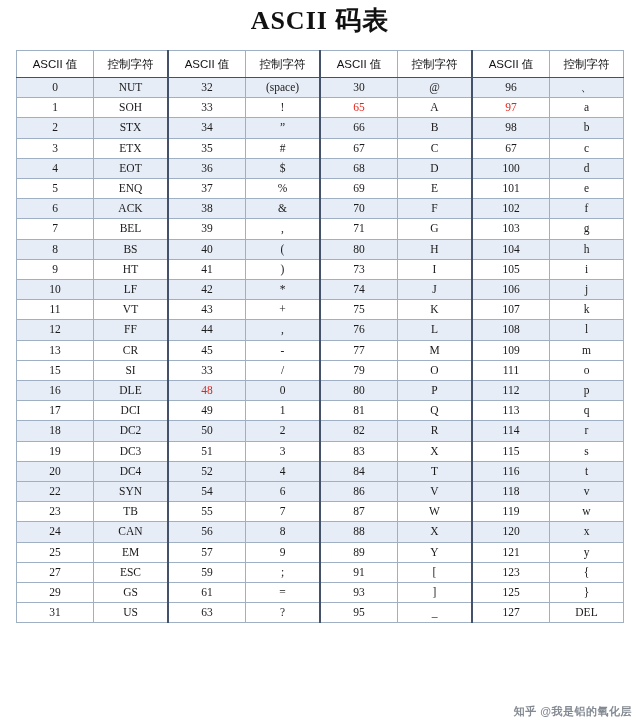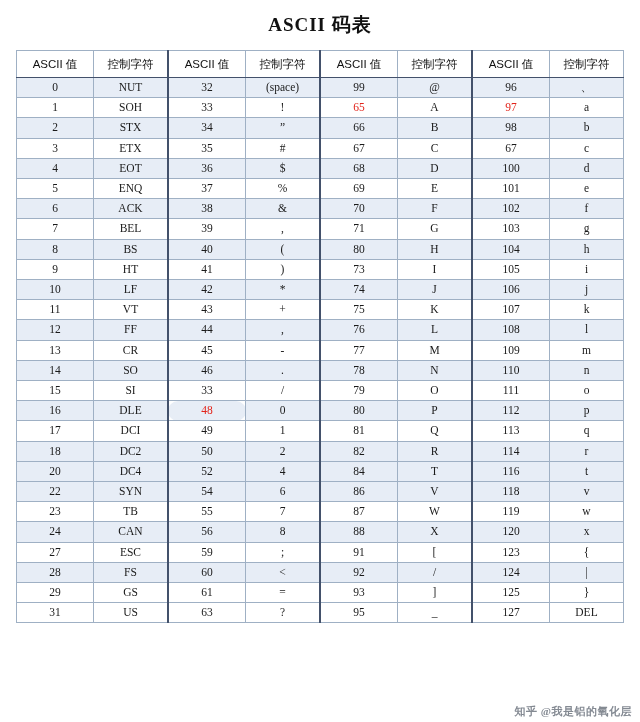--- a/index.html
+++ b/index.html
@@ -16,24 +16,24 @@
   }
   .page {
     position: relative;
     width: 640px;
     height: 722px;
     box-sizing: border-box;
   }
   .title {
     text-align: center;
     font-family: "Liberation Serif", serif;
-    font-size: 19px;
+    font-size: 26px;
     font-weight: bold;
     letter-spacing: 1px;
-    padding-top: 12px;
+    padding-top: 3px;
     padding-bottom: 12px;
     color: #111;
   }
   table.ascii {
     border-collapse: collapse;
     margin: 0 auto;
     width: 596px;
     table-layout: fixed;
     font-size: 11.5px;
   }
@@ -67,27 +67,26 @@
   .grp-start {
     border-left: 2px solid #43516b !important;
   }
   table.ascii {
     border-left: 1px solid #9fb0c4;
   }
   .val-col { width: 76px; }
   .chr-col { width: 73px; }
   .red {
     color: #e2231a;
-    border-radius: 10px;
   }
   .watermark {
     position: absolute;
     right: 8px;
     bottom: 3px;
-    font-family: Liberation Serif, serif;
+    font-family: Liberation Sans, sans-serif;
     font-size: 11px;
     color: #8a8f96;
     opacity: .85;
     letter-spacing: .5px;
     margin-top: 35px;
   }
   .watermark .zh-logo {
     font-weight: bold;
     color: #6f7680;
   }
@@ -111,21 +110,21 @@
         <th class="val-col grp-start">ASCII 值</th>
         <th class="chr-col">控制字符</th>
       </tr>
     </thead>
     <tbody id="table-body">
         <tr class="shade">
           <td class="val-col">0</td>
           <td class="chr-col">NUT</td>
           <td class="val-col grp-start">32</td>
           <td class="chr-col">(space)</td>
-          <td class="val-col grp-start">99</td>
+          <td class="val-col grp-start">30</td>
           <td class="chr-col">@</td>
           <td class="val-col grp-start">96</td>
           <td class="chr-col">、</td>
         </tr>
         <tr class="plain">
           <td class="val-col">1</td>
           <td class="chr-col">SOH</td>
           <td class="val-col grp-start">33</td>
           <td class="chr-col">!</td>
           <td class="val-col grp-start red">65</td>
@@ -246,30 +245,20 @@
         <tr class="plain">
           <td class="val-col">13</td>
           <td class="chr-col">CR</td>
           <td class="val-col grp-start">45</td>
           <td class="chr-col">-</td>
           <td class="val-col grp-start">77</td>
           <td class="chr-col">M</td>
           <td class="val-col grp-start">109</td>
           <td class="chr-col">m</td>
         </tr>
-        <tr class="shade">
-          <td class="val-col">14</td>
-          <td class="chr-col">SO</td>
-          <td class="val-col grp-start">46</td>
-          <td class="chr-col">.</td>
-          <td class="val-col grp-start">78</td>
-          <td class="chr-col">N</td>
-          <td class="val-col grp-start">110</td>
-          <td class="chr-col">n</td>
-        </tr>
         <tr class="plain">
           <td class="val-col">15</td>
           <td class="chr-col">SI</td>
           <td class="val-col grp-start">33</td>
           <td class="chr-col">/</td>
           <td class="val-col grp-start">79</td>
           <td class="chr-col">O</td>
           <td class="val-col grp-start">111</td>
           <td class="chr-col">o</td>
         </tr>
@@ -296,20 +285,30 @@
         <tr class="shade">
           <td class="val-col">18</td>
           <td class="chr-col">DC2</td>
           <td class="val-col grp-start">50</td>
           <td class="chr-col">2</td>
           <td class="val-col grp-start">82</td>
           <td class="chr-col">R</td>
           <td class="val-col grp-start">114</td>
           <td class="chr-col">r</td>
         </tr>
+        <tr class="plain">
+          <td class="val-col">19</td>
+          <td class="chr-col">DC3</td>
+          <td class="val-col grp-start">51</td>
+          <td class="chr-col">3</td>
+          <td class="val-col grp-start">83</td>
+          <td class="chr-col">X</td>
+          <td class="val-col grp-start">115</td>
+          <td class="chr-col">s</td>
+        </tr>
         <tr class="shade">
           <td class="val-col">20</td>
           <td class="chr-col">DC4</td>
           <td class="val-col grp-start">52</td>
           <td class="chr-col">4</td>
           <td class="val-col grp-start">84</td>
           <td class="chr-col">T</td>
           <td class="val-col grp-start">116</td>
           <td class="chr-col">t</td>
         </tr>
@@ -337,39 +336,39 @@
           <td class="val-col">24</td>
           <td class="chr-col">CAN</td>
           <td class="val-col grp-start">56</td>
           <td class="chr-col">8</td>
           <td class="val-col grp-start">88</td>
           <td class="chr-col">X</td>
           <td class="val-col grp-start">120</td>
           <td class="chr-col">x</td>
         </tr>
         <tr class="plain">
+          <td class="val-col">25</td>
+          <td class="chr-col">EM</td>
+          <td class="val-col grp-start">57</td>
+          <td class="chr-col">9</td>
+          <td class="val-col grp-start">89</td>
+          <td class="chr-col">Y</td>
+          <td class="val-col grp-start">121</td>
+          <td class="chr-col">y</td>
+        </tr>
+        <tr class="plain">
           <td class="val-col">27</td>
           <td class="chr-col">ESC</td>
           <td class="val-col grp-start">59</td>
           <td class="chr-col">;</td>
           <td class="val-col grp-start">91</td>
           <td class="chr-col">[</td>
           <td class="val-col grp-start">123</td>
           <td class="chr-col">{</td>
         </tr>
-        <tr class="shade">
-          <td class="val-col">28</td>
-          <td class="chr-col">FS</td>
-          <td class="val-col grp-start">60</td>
-          <td class="chr-col">&lt;</td>
-          <td class="val-col grp-start">92</td>
-          <td class="chr-col">/</td>
-          <td class="val-col grp-start">124</td>
-          <td class="chr-col">|</td>
-        </tr>
         <tr class="plain">
           <td class="val-col">29</td>
           <td class="chr-col">GS</td>
           <td class="val-col grp-start">61</td>
           <td class="chr-col">=</td>
           <td class="val-col grp-start">93</td>
           <td class="chr-col">]</td>
           <td class="val-col grp-start">125</td>
           <td class="chr-col">}</td>
         </tr>

